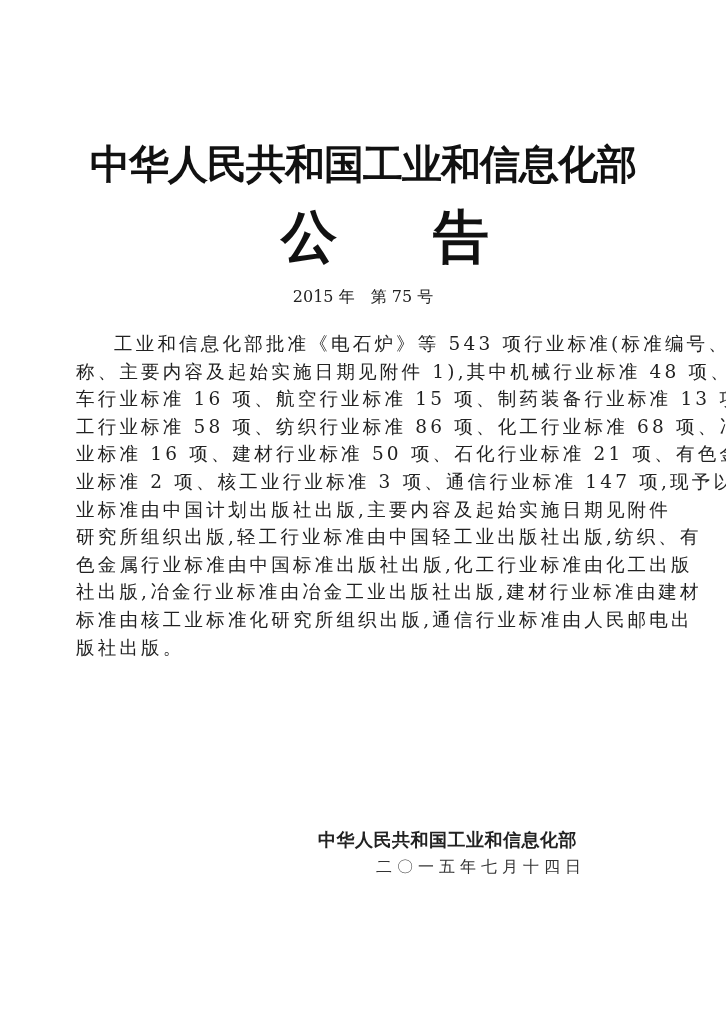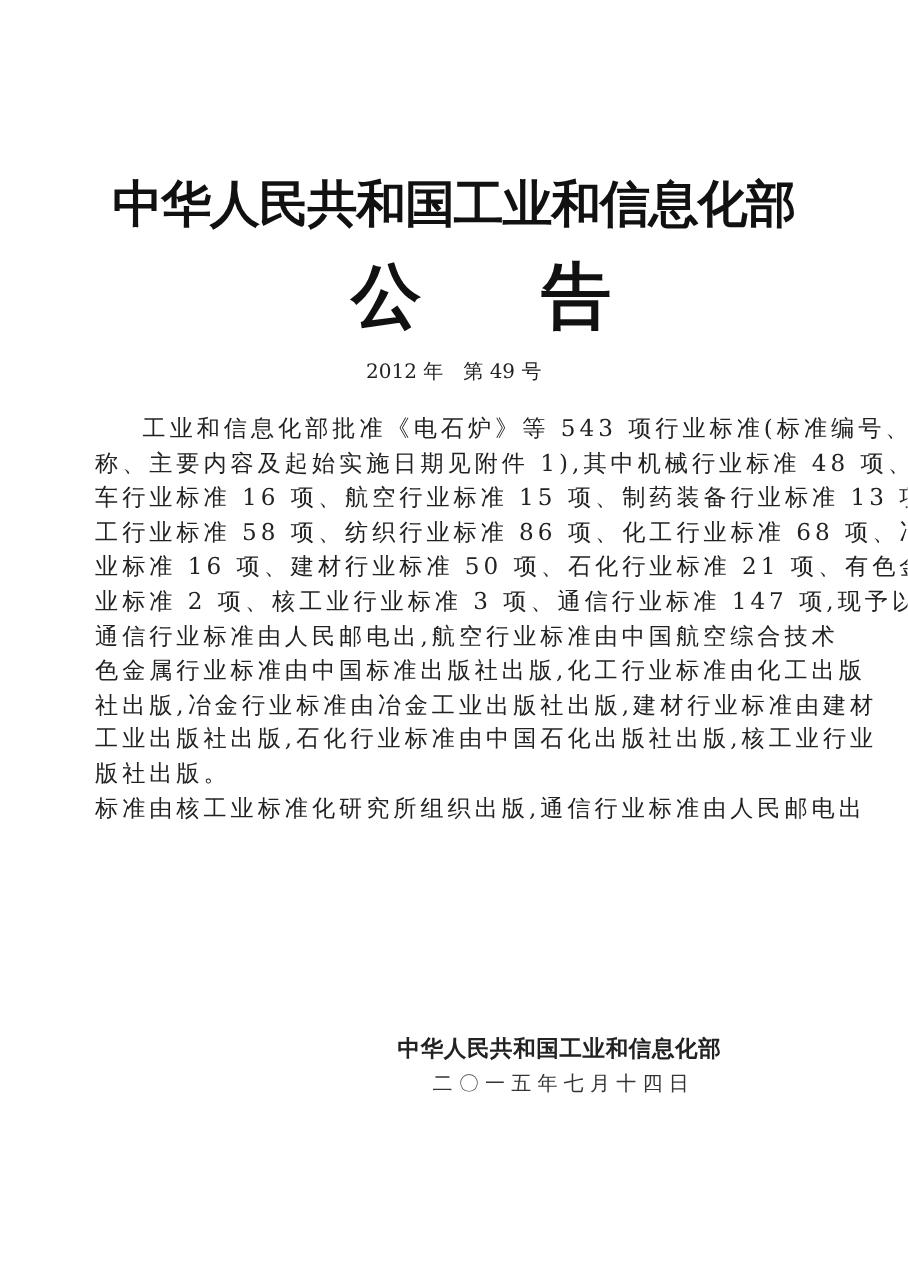--- a/index.html
+++ b/index.html
@@ -15,47 +15,47 @@
   .subtitle .gap { width: 96px; }
   .docno { position: absolute; left: 0; width: 726px; top: 286px; text-align: center;
            font-size: 16px; line-height: 22px; color: #222; }
   .body { position: absolute; left: 76px; top: 330px; width: 566px; }
   .line { font-size: 18.5px; line-height: 27.6px; height: 27.6px; white-space: nowrap;
           letter-spacing: 3.2px; color: #222; text-align: justify; text-align-last: justify; }
   .line.last { text-align-last: left; }
   .line.indent { padding-left: 38px; }
   .sig { position: absolute; left: 318px; top: 828px; font-family: "DejaVu Sans", sans-serif;
          font-weight: bold; font-size: 18px; line-height: 24px; color: #222; letter-spacing: 0.5px; }
-  .sigdate { position: absolute; left: 346px; top: 856px; font-size: 16px; line-height: 22px;
+  .sigdate { position: absolute; left: 376px; top: 856px; font-size: 16px; line-height: 22px;
              color: #333; letter-spacing: 5px; }
 </style>
 </head>
 <body>
 
 <div>
   <div class="title">中华人民共和国工业和信息化部</div>
   <div class="subtitle">
     <span>公</span><span class="gap"></span><span>告</span>
   </div>
-  <div class="docno">2012 年　第 49 号</div>
+  <div class="docno">2015 年　第 75 号</div>
 
   <div class="body">
     <div>
       <div class="line indent">工业和信息化部批准《电石炉》等 543 项行业标准(标准编号、名</div>
       <div class="line">称、主要内容及起始实施日期见附件 1),其中机械行业标准 48 项、汽</div>
       <div class="line">车行业标准 16 项、航空行业标准 15 项、制药装备行业标准 13 项、轻</div>
       <div class="line">工行业标准 58 项、纺织行业标准 86 项、化工行业标准 68 项、冶金行</div>
       <div class="line">业标准 16 项、建材行业标准 50 项、石化行业标准 21 项、有色金属行</div>
       <div class="line">业标准 2 项、核工业行业标准 3 项、通信行业标准 147 项,现予以</div>
     </div>
     <div>
-      <div class="line">通信行业标准由人民邮电出,航空行业标准由中国航空综合技术</div>
+      <div class="line">业标准由中国计划出版社出版,主要内容及起始实施日期见附件</div>
+      <div class="line">研究所组织出版,轻工行业标准由中国轻工业出版社出版,纺织、有</div>
       <div class="line">色金属行业标准由中国标准出版社出版,化工行业标准由化工出版</div>
       <div class="line">社出版,冶金行业标准由冶金工业出版社出版,建材行业标准由建材</div>
-      <div class="line">工业出版社出版,石化行业标准由中国石化出版社出版,核工业行业</div>
+      <div class="line">标准由核工业标准化研究所组织出版,通信行业标准由人民邮电出</div>
       <div class="line last">版社出版。</div>
-      <div class="line">标准由核工业标准化研究所组织出版,通信行业标准由人民邮电出</div>
     </div>
   </div>
 
   <div class="sig">中华人民共和国工业和信息化部</div>
   <div class="sigdate">二〇一五年七月十四日</div>
 </div>
 
 </body></html>

